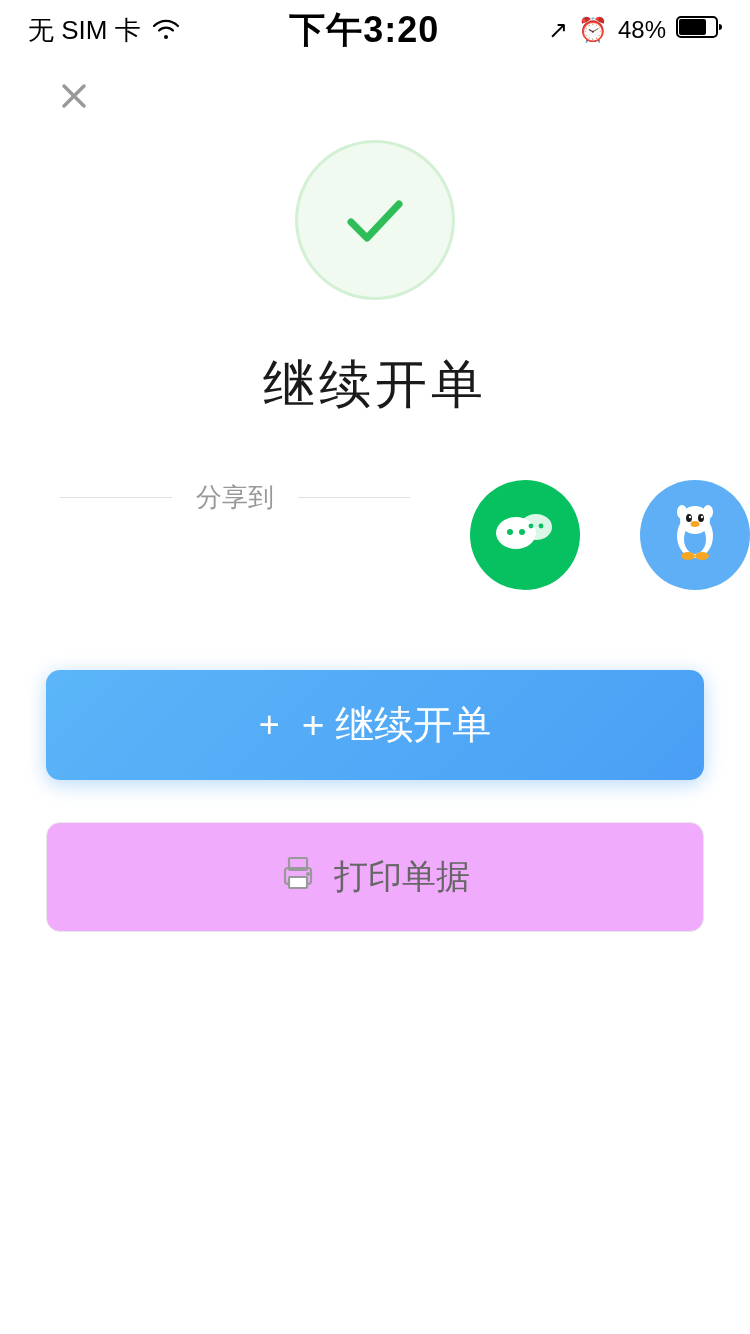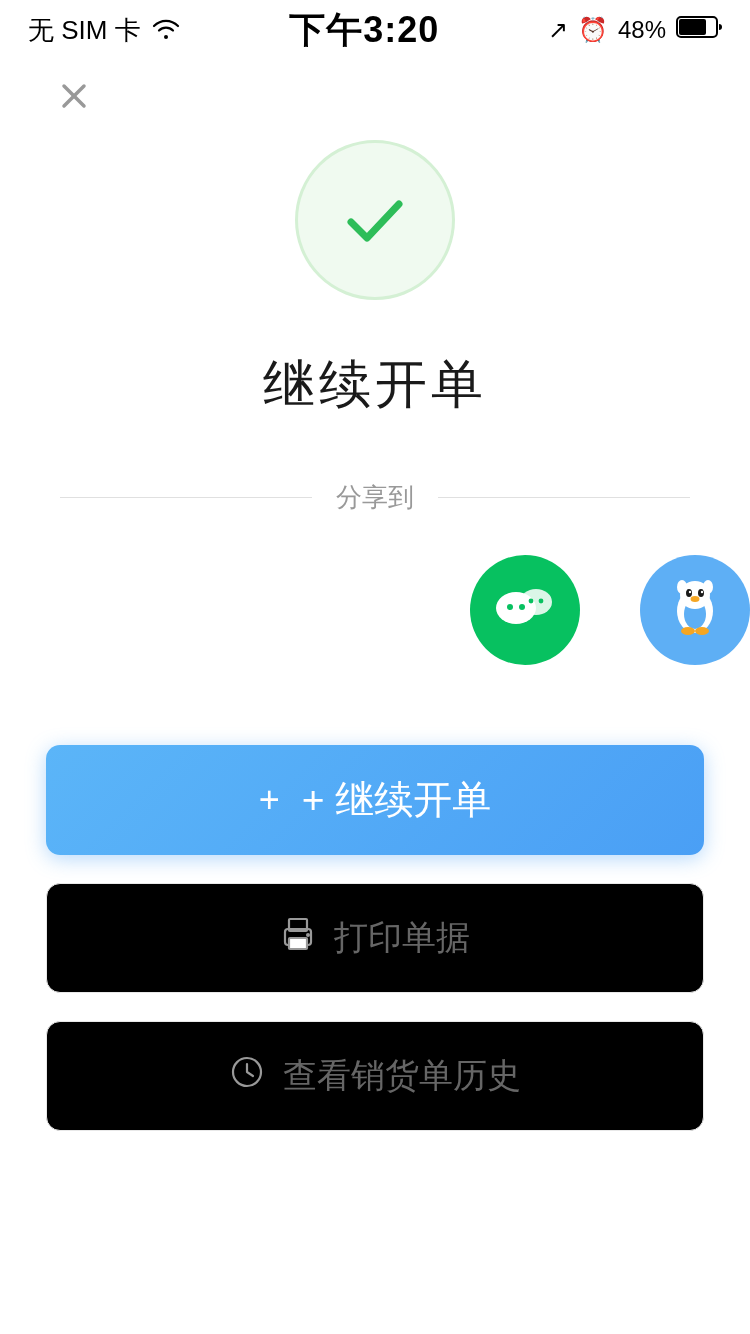--- a/index.html
+++ b/index.html
@@ -99,22 +99,22 @@
       font-weight: 500;
       color: #1a1a1a;
       margin-bottom: 60px;
       letter-spacing: 4px;
     }
 
     
     .share-section {
       width: 100%;
       display: flex;
-      flex-direction: column;
-      align-items: flex-end;
+      flex-direction: row;
+      align-items: flex-start;
       margin-bottom: 50px;
     }
 
     .divider-row {
       width: 100%;
       display: flex;
       align-items: center;
       padding: 0 60px;
       margin-bottom: 40px;
     }
@@ -180,23 +180,24 @@
       outline: none;
     }
 
     .action-btn-primary {
       background: linear-gradient(135deg, #5bb5f8 0%, #4a9ff5 100%);
       color: #ffffff;
       box-shadow: 0 4px 20px rgba(74, 159, 245, 0.4);
     }
 
     .action-btn-secondary {
-      background: #000000;
+      background: #f0abfc;
       color: #666;
       border: 1px solid #e8e8e8;
+      margin-top: 14px;
     }
   </style>
 </head>
 <body>
 
 <div class="status-bar">
   <div class="status-left">
     <span>无 SIM 卡</span>
     <span>
       <svg width="30" height="22" viewBox="0 0 30 22" fill="none">
@@ -299,24 +300,15 @@
         <svg width="36" height="34" viewBox="0 0 36 34" fill="none">
           <rect x="5" y="12" width="26" height="16" rx="3" stroke="#999" stroke-width="2.2" fill="none"></rect>
           <rect x="9" y="21" width="18" height="11" rx="1" fill="#fff" stroke="#999" stroke-width="2.2"></rect>
           <rect x="9" y="2" width="18" height="12" rx="1" stroke="#999" stroke-width="2.2" fill="none"></rect>
           <circle cx="28" cy="18" r="2" fill="#999"></circle>
         </svg>
       </span>
       <span>打印单据</span>
     </button>
 
-    <button class="action-btn action-btn-secondary">
-      <span>
-        <svg width="36" height="36" viewBox="0 0 36 36" fill="none">
-          <circle cx="18" cy="18" r="14" stroke="#999" stroke-width="2.2" fill="none"></circle>
-          <polyline points="18,10 18,18 24,22" stroke="#999" stroke-width="2.2" stroke-linecap="round" stroke-linejoin="round" fill="none"></polyline>
-        </svg>
-      </span>
-      <span>查看销货单历史</span>
-    </button>
   </div>
 
 </div>
 
 </body></html>

